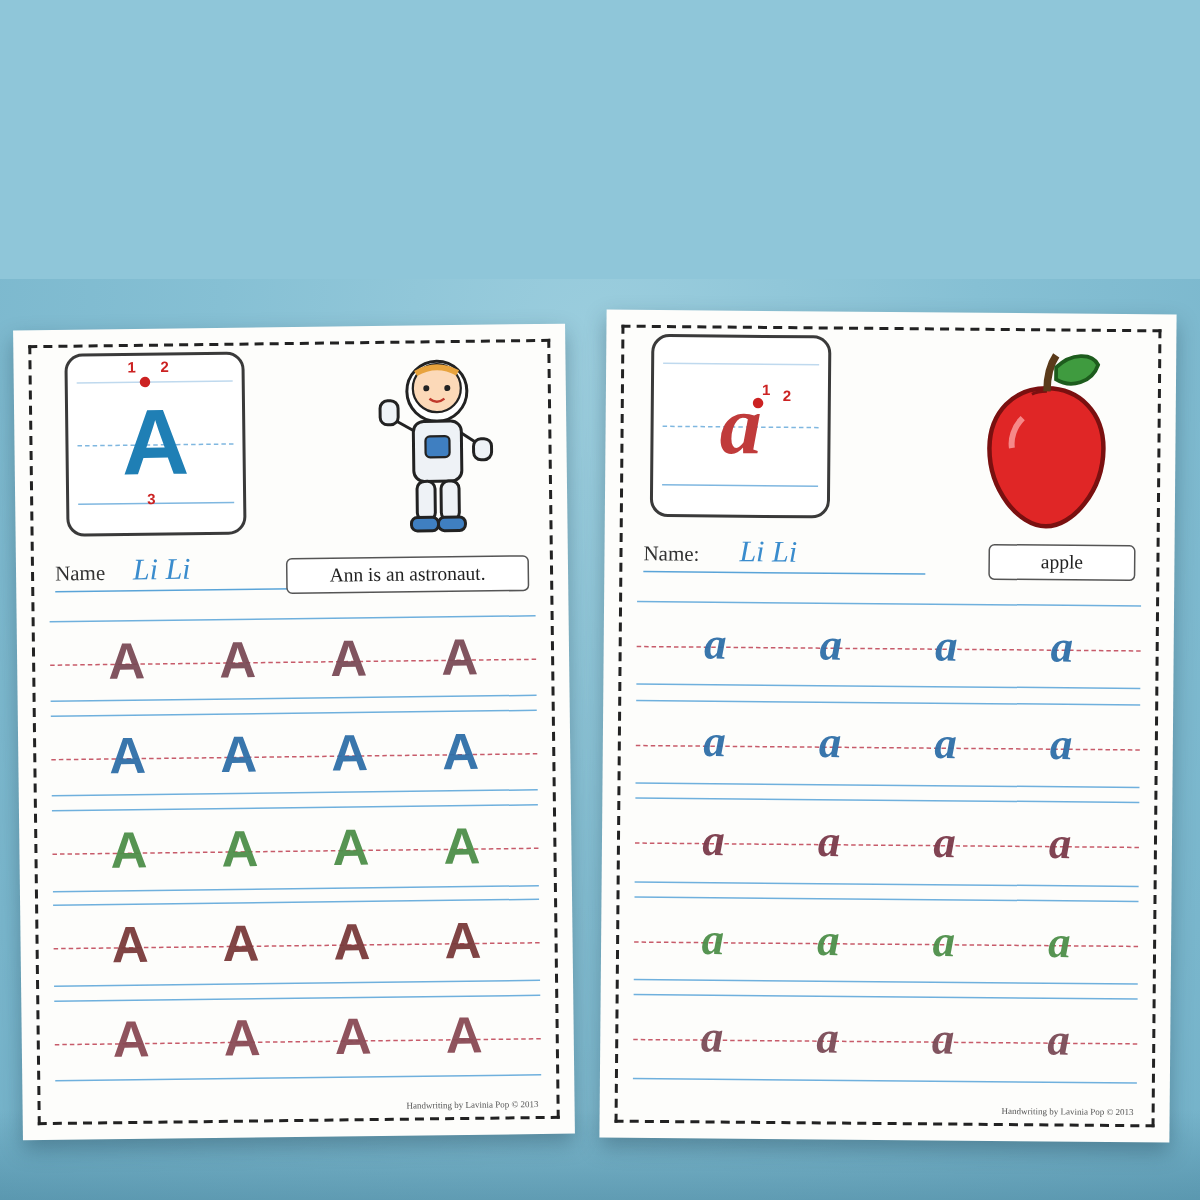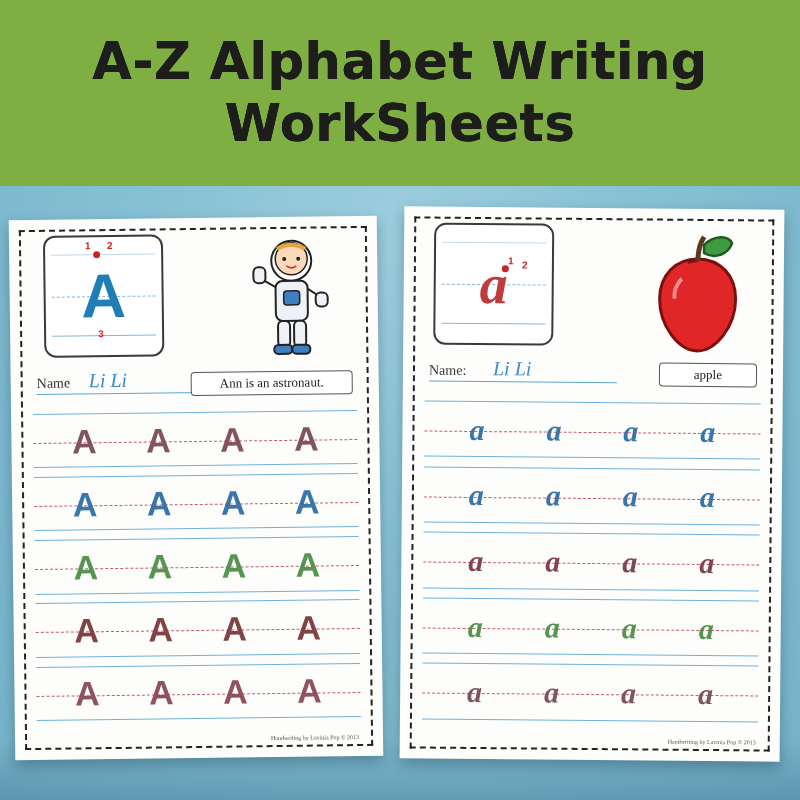--- a/index.html
+++ b/index.html
@@ -154,24 +154,20 @@
   .footer-credit{
     position:absolute;right:16px;bottom:8px;
     font-size:6px;color:#555;font-family:"Liberation Serif",serif;
   }
 </style>
 </head>
 <body>
 
 <div class="canvas">
 
-  <div class="banner">
-    <div class="banner-line l1">A-Z Alphabet Writing</div>
-    <div class="banner-line l2">WorkSheets</div>
-  </div>
 
   <div class="photo-bg"></div>
 
   <div class="sheet sheet-left">
     <div class="sheet-inner"></div>
     <div class="sheet-pad">
 
       <div class="form-box">
         <div class="topline"></div>
         <div class="midline"></div>

